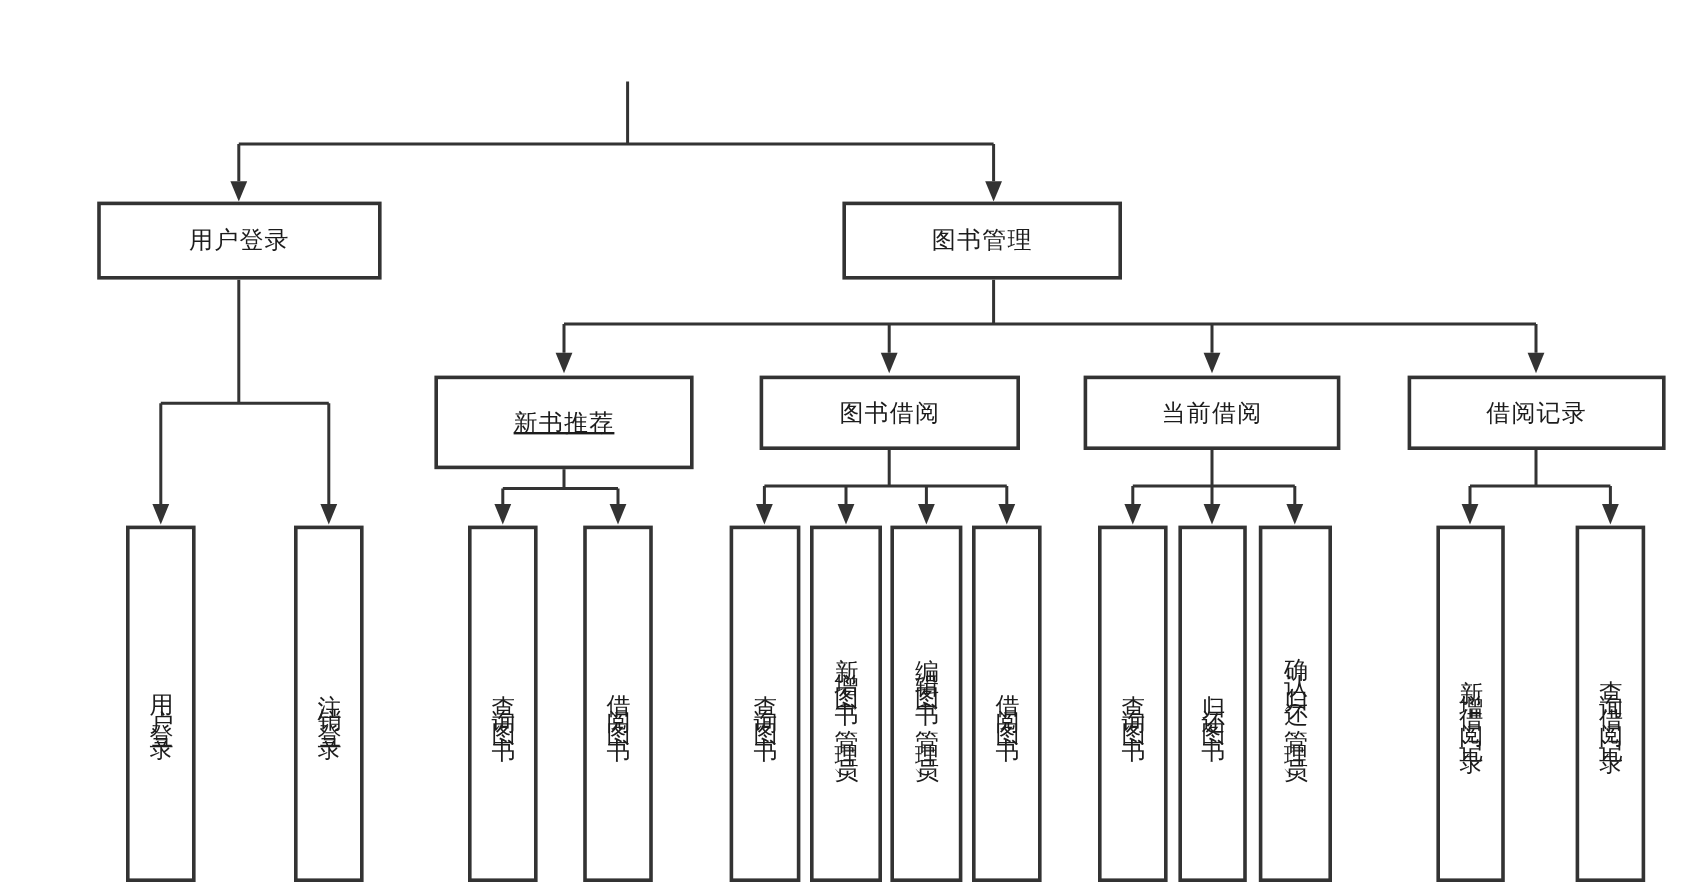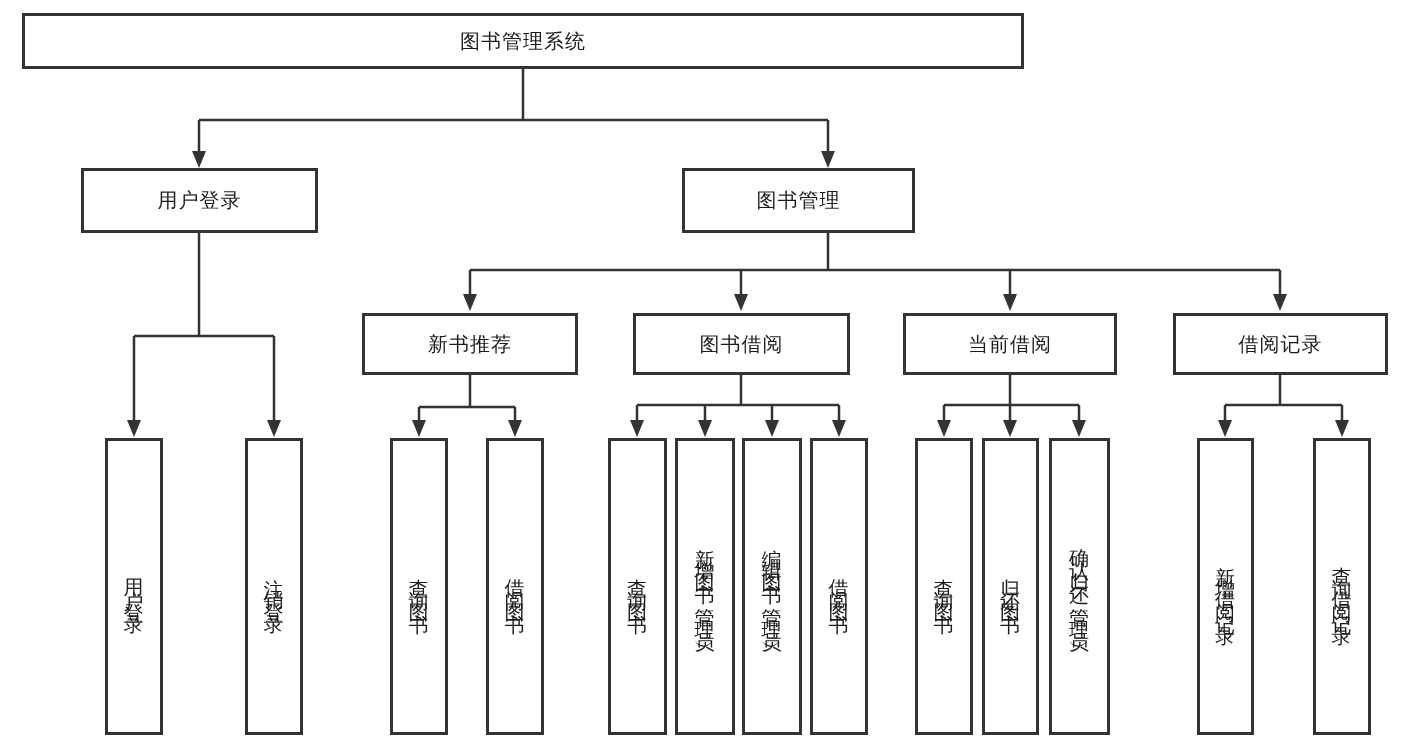--- a/index.html
+++ b/index.html
@@ -49,23 +49,23 @@
     letter-spacing: 12px;
     line-height: 1.0;
     padding: 4px 0;
     font-size: 20px;
   }
 
   
   .lvl1 { left: 22px;  top: 13px;  width: 1002px; height: 56px; }
   
   .l2a  { left: 81px;  top: 168px; width: 237px;  height: 65px; }
-  .l2b  { left: 682px; top: 168px; width: 233px;  height: 65px; }
+  .l2b  { left: 702px; top: 168px; width: 233px;  height: 65px; }
   
-  .l3a  { left: 362px;  top: 313px; width: 216px; height: 62px; }
+  .l3a  { left: 362px;  top: 313px; width: 216px; height: 78px; text-decoration: underline; }
   .l3b  { left: 633px;  top: 313px; width: 217px; height: 62px; }
   .l3c  { left: 903px;  top: 313px; width: 214px; height: 62px; }
   .l3d  { left: 1173px; top: 313px; width: 215px; height: 62px; text-align: right; }
   
   .leaf { top: 438px; height: 297px; }
   .b1  { left: 105px;  width: 58px; }
   .b2  { left: 245px;  width: 58px; }
   .b3  { left: 390px;  width: 58px; }
   .b4  { left: 486px;  width: 58px; }
   .b5  { left: 608px;  width: 59px; }
@@ -123,21 +123,20 @@
     <path d="M1010 375 V405 M944 405 H1079 M944 405 V420 M1010 405 V420 M1079 405 V420"></path>
     <polygon points="937,420 951,420 944,437"></polygon>
     <polygon points="1003,420 1017,420 1010,437"></polygon>
     <polygon points="1072,420 1086,420 1079,437"></polygon>
 
     <path d="M1280 375 V405 M1225 405 H1342 M1225 405 V420 M1342 405 V420"></path>
     <polygon points="1218,420 1232,420 1225,437"></polygon>
     <polygon points="1335,420 1349,420 1342,437"></polygon>
   </svg>
 
-  <div class="node hbox lvl1">图书管理系统</div>
 
   <div class="node hbox l2a">用户登录</div>
   <div class="node hbox l2b">图书管理</div>
 
   <div class="node hbox l3a">新书推荐</div>
   <div class="node hbox l3b">图书借阅</div>
   <div class="node hbox l3c">当前借阅</div>
   <div class="node hbox l3d">借阅记录</div>
 
   <div class="node vbox leaf b1">用户登录</div>

